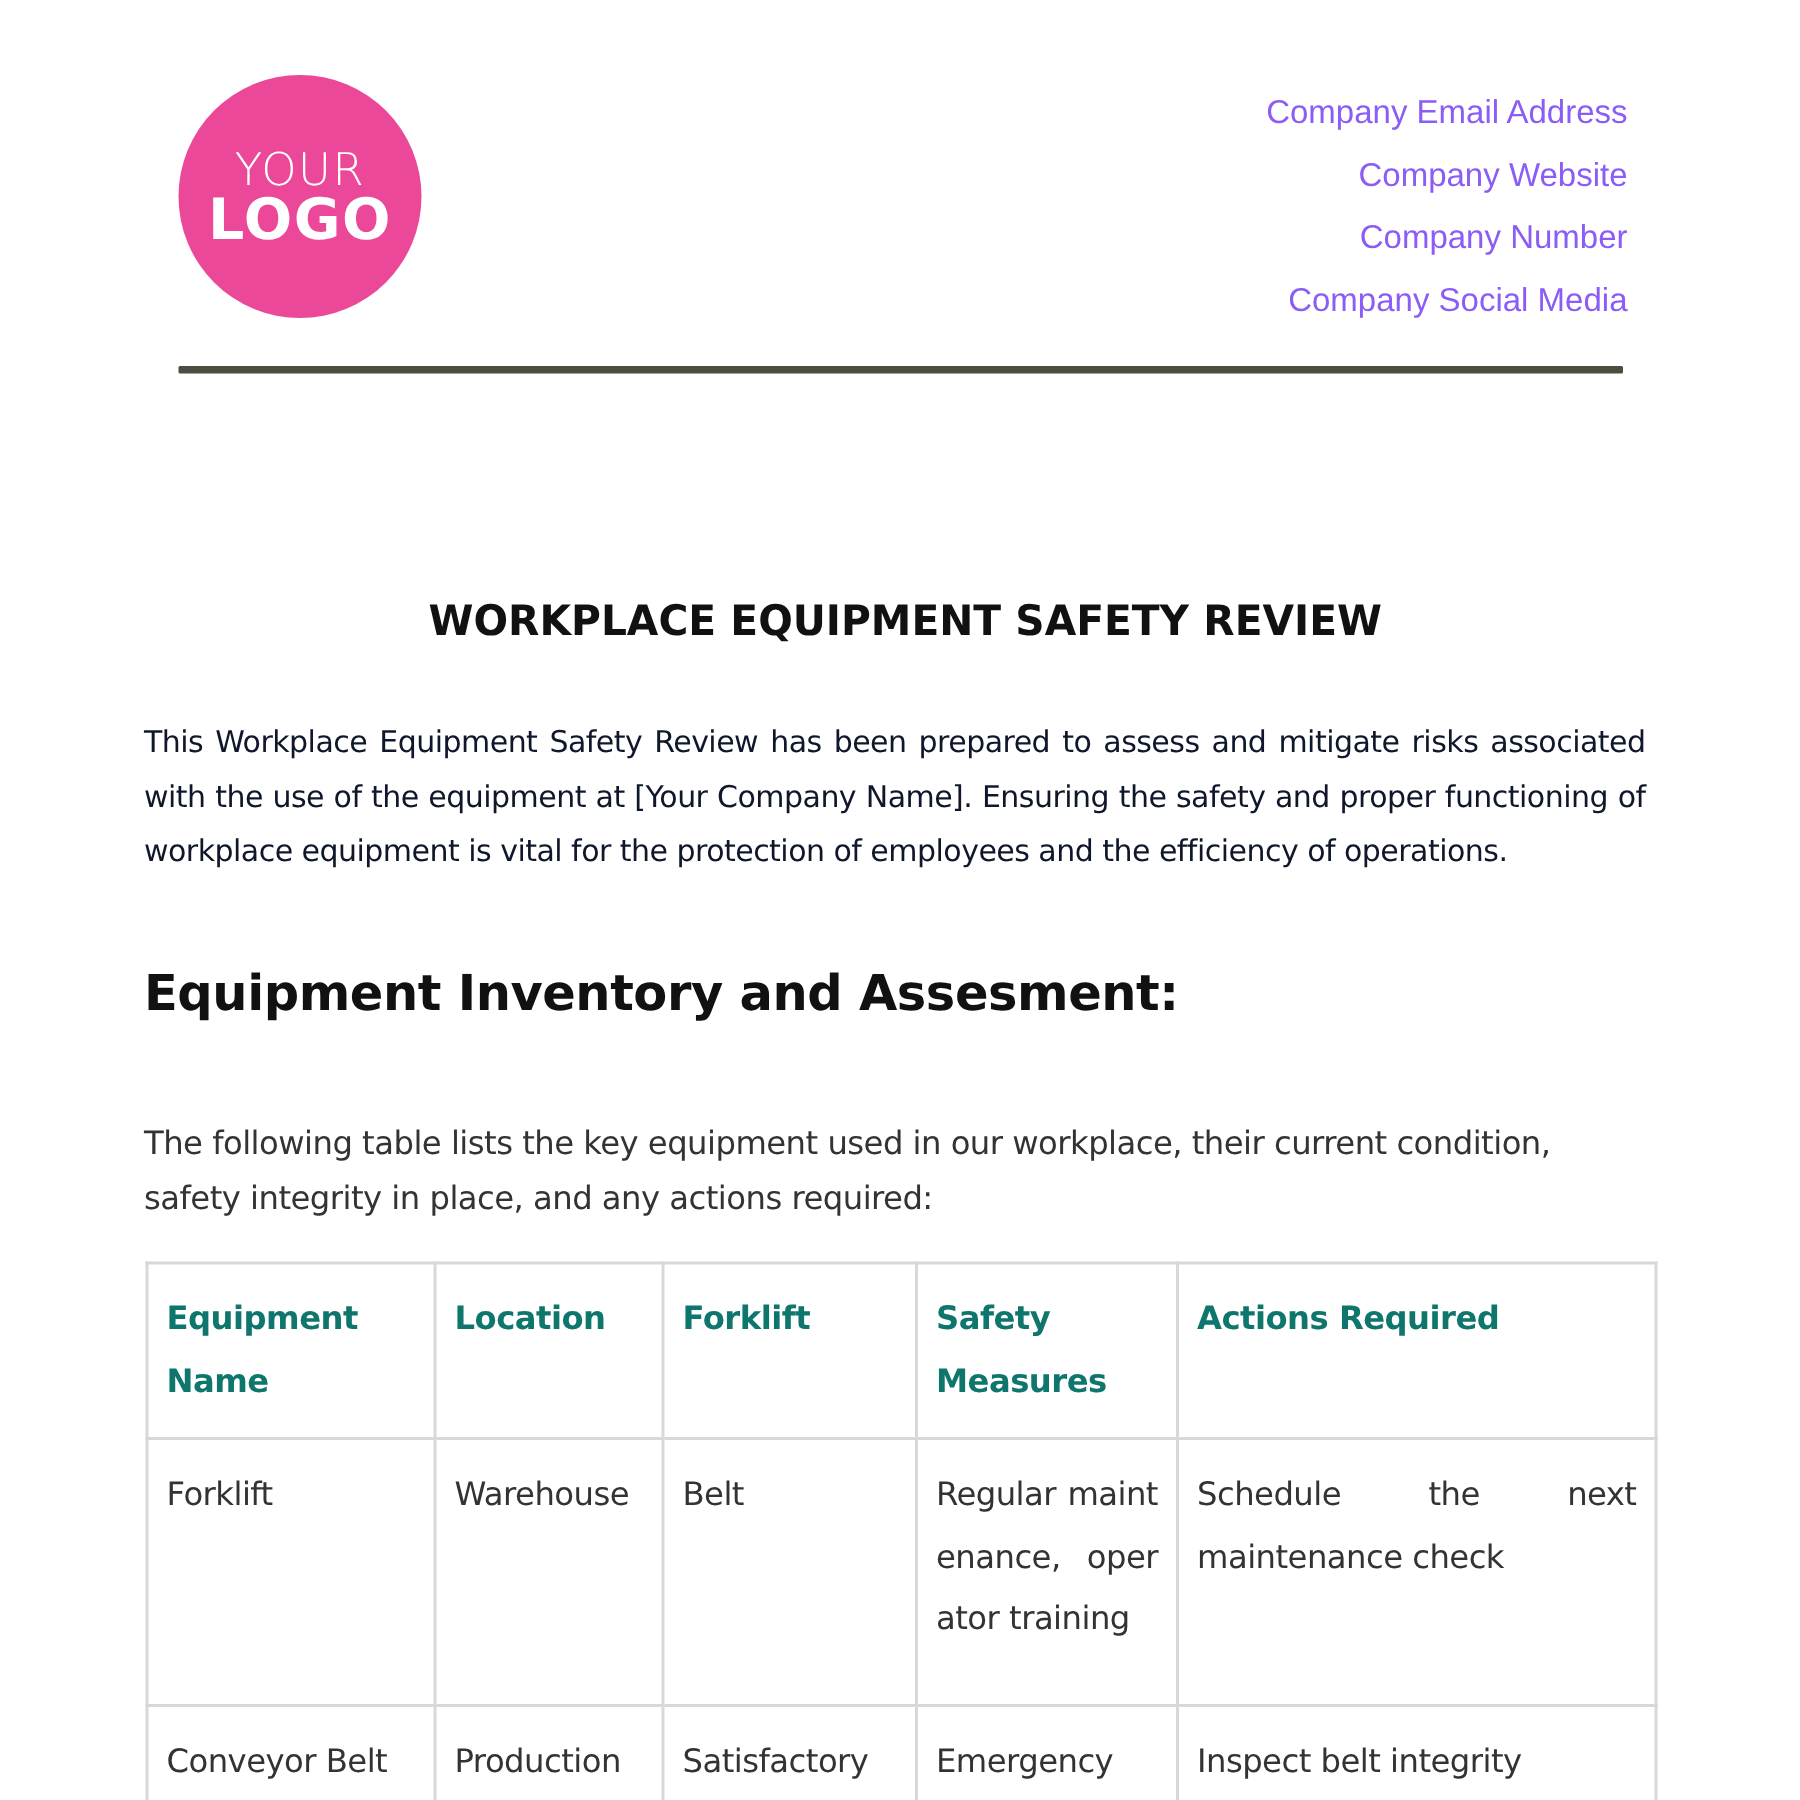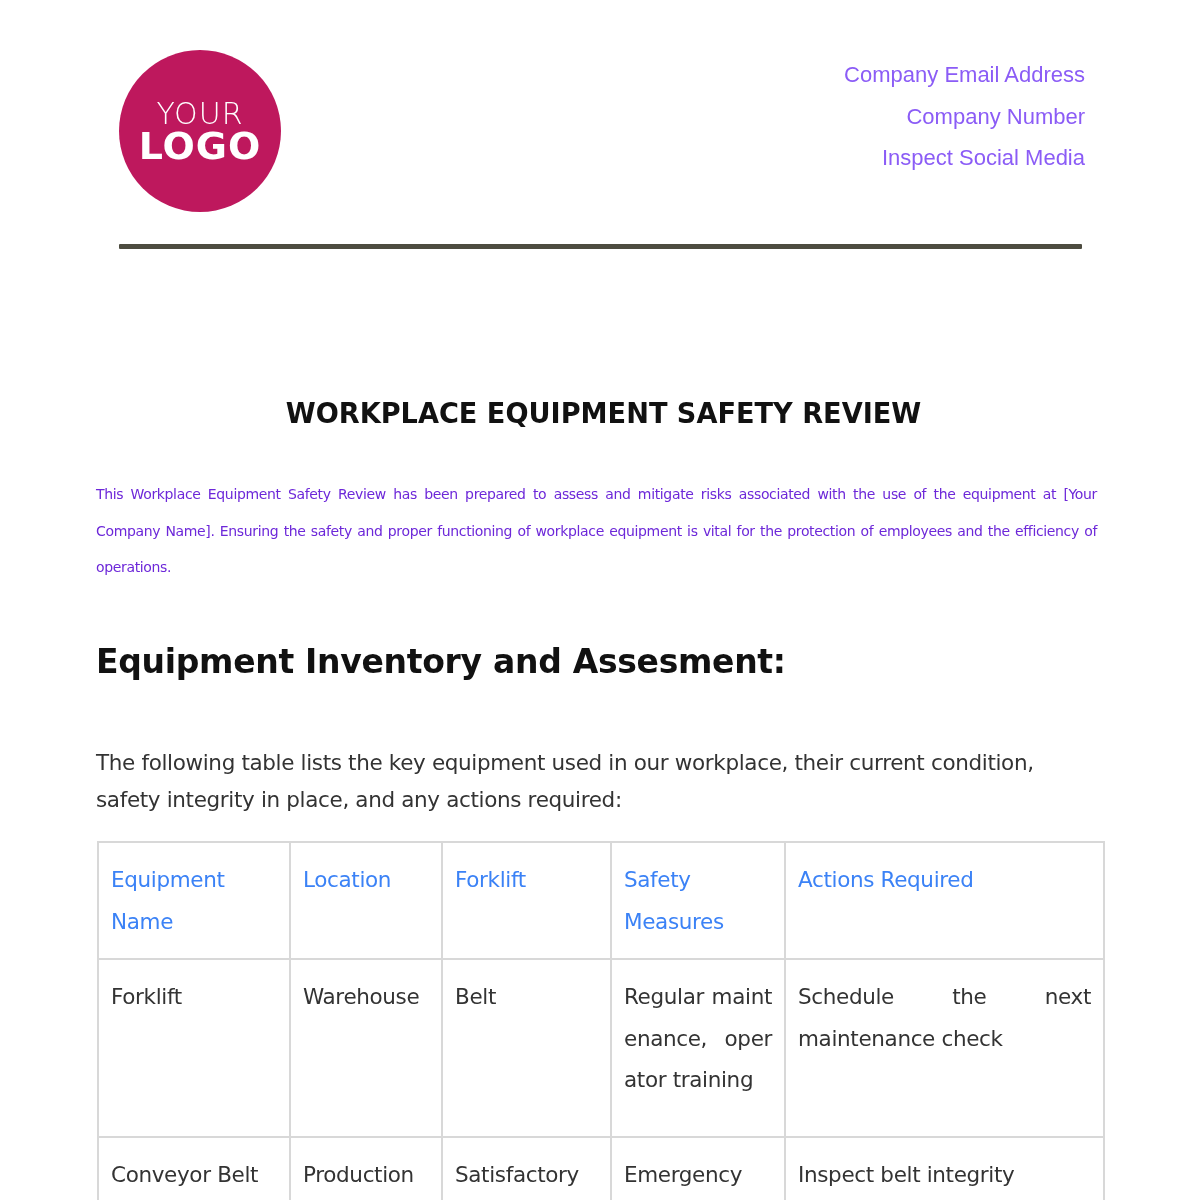--- a/index.html
+++ b/index.html
@@ -1,21 +1,21 @@
 <!DOCTYPE html>
 <html><head>
   <meta charset="utf-8">
   <style>
     * { margin: 0; padding: 0; box-sizing: border-box; }
     html, body { width: 1200px; height: 1200px; overflow: hidden; background: #ffffff; }
     body { font-family: "Liberation Sans", sans-serif; color: #222; position: relative; }
 
     .logo {
       position: absolute; left: 119px; top: 50px; width: 162px; height: 162px;
-      border-radius: 50%; background: #be185d; color: #fff;
+      border-radius: 50%; background: #ec4899; color: #fff;
       display: flex; flex-direction: column; align-items: center; justify-content: center;
       font-family: "DejaVu Sans", sans-serif;
     }
     .logo .l1 { font-size: 30px; font-weight: 300; letter-spacing: 1px; line-height: 33px; margin-top: -2px; }
     .logo .l2 { font-size: 38px; font-weight: 700; letter-spacing: 1px; line-height: 33px; }
 
     .contact {
       position: absolute; right: 115px; top: 54px; text-align: right;
       font-size: 22px; color: #8b5cf6; line-height: 41.5px;
     }
@@ -27,22 +27,22 @@
     }
 
     .title {
       position: absolute; left: 0; width: 1207px; top: 397px; text-align: center;
       font-family: "DejaVu Sans", sans-serif; font-weight: 700; font-size: 28px;
       color: #111; letter-spacing: 0px; transform: scaleX(0.97);
     }
 
     .intro {
       position: absolute; left: 96px; top: 476px; width: 1001px;
-      font-family: "DejaVu Sans", sans-serif; font-size: 14px; line-height: 36.5px;
-      color: #6d28d9; text-align: justify; letter-spacing: -0.35px;
+      font-family: "DejaVu Sans", sans-serif; font-size: 20px; line-height: 36.5px;
+      color: #0f172a; text-align: justify; letter-spacing: -0.35px;
     }
 
     .section-heading {
       position: absolute; left: 96px; top: 642px;
       font-family: "DejaVu Sans", sans-serif; font-weight: 700; font-size: 33px;
       color: #111; letter-spacing: -0.3px; text-align: center;
     }
 
     .table-intro {
       position: absolute; left: 96px; top: 744px; width: 960px;
@@ -54,39 +54,40 @@
       position: absolute; left: 97px; top: 841px; width: 1006px;
       border-collapse: collapse; table-layout: fixed;
       font-family: "DejaVu Sans", sans-serif;
     }
     table.inventory th, table.inventory td {
       border: 2px solid #d8d8d8; vertical-align: top;
       padding: 16px 12px 16px 12px; font-size: 21.5px; line-height: 41.5px;
       letter-spacing: -0.35px; word-break: break-all;
     }
     table.inventory th {
-      font-weight: 400; color: #3b82f6; text-align: left; height: 109px;
+      font-weight: 700; color: #0f766e; text-align: left; height: 109px;
       word-break: normal;
     }
     table.inventory td { color: #333; }
     table.inventory td.justify { text-align: justify; word-break: break-word; margin-top: 14px; }
     table.inventory tr.r1 td { height: 178px; }
   </style>
 </head>
 <body>
 
 <div class="logo">
   <span class="l1">YOUR</span>
   <span class="l2">LOGO</span>
 </div>
 
 <div class="contact">
   <div>Company Email Address</div>
+  <div>Company Website</div>
   <div>Company Number</div>
-  <div>Inspect Social Media</div>
+  <div>Company Social Media</div>
 </div>
 
 <div class="divider"></div>
 
 <h1 class="title">WORKPLACE EQUIPMENT SAFETY REVIEW</h1>
 
 <p class="intro">This Workplace Equipment Safety Review has been prepared to assess and mitigate risks associated with the use of the equipment at [Your Company Name]. Ensuring the safety and proper functioning of workplace equipment is vital for the protection of employees and the efficiency of operations.</p>
 
 <h2 class="section-heading">Equipment Inventory and Assesment:</h2>
 

